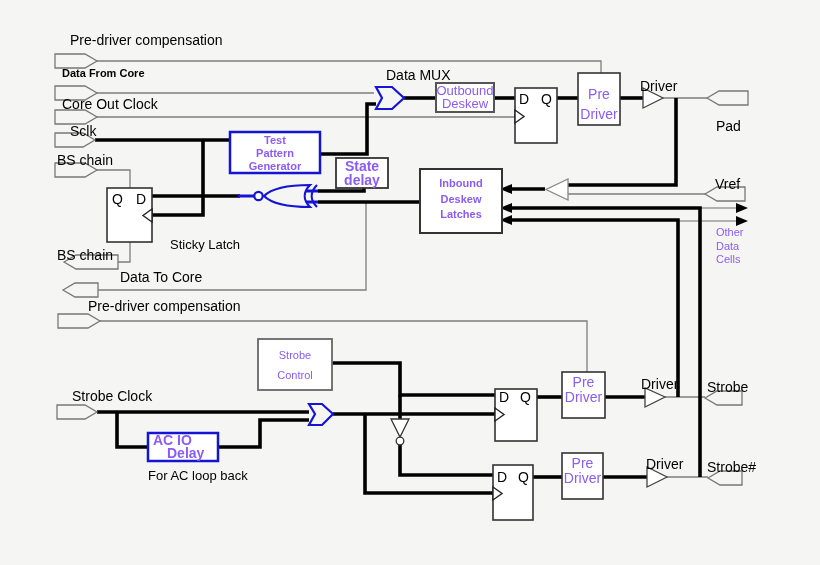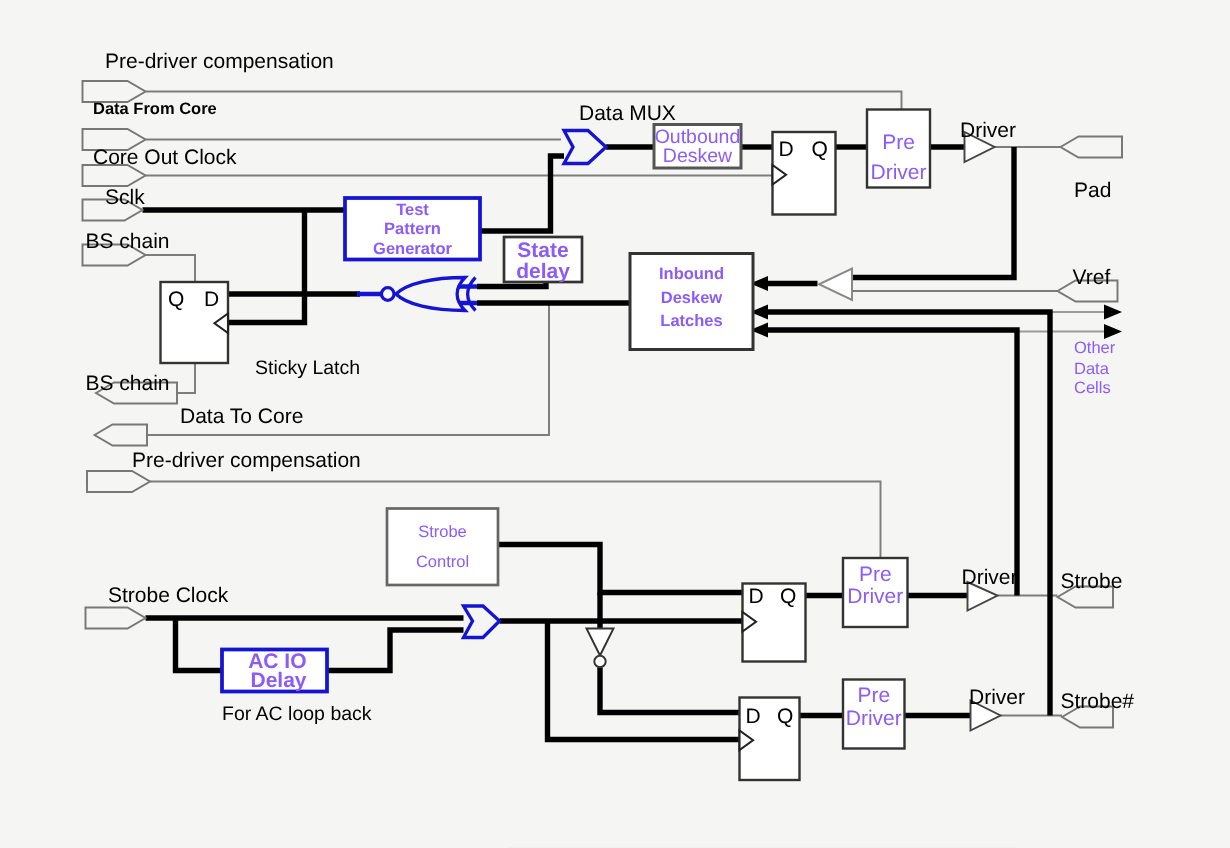--- a/index.html
+++ b/index.html
@@ -181,21 +181,21 @@
   <div>Latches</div>
 </div>
 <div class="boxtxt ctr" style="left:578px;top:84px;width:42px;line-height:20px;font-size:14px;">
   <div>Pre</div>
   <div>Driver</div>
 </div>
 <div class="boxtxt ctr lg" style="left:258px;top:345px;width:74px;line-height:20px;">
   <div>Strobe</div>
   <div>Control</div>
 </div>
-<div class="boxtxt bold" style="left:153px;top:434px;font-size:14px;line-height:12.5px;text-align:right;">
+<div class="boxtxt bold" style="left:153px;top:434px;font-size:14px;line-height:12.5px;">
   <div>AC IO</div>
   <div style="padding-left:14px;">Delay</div>
 </div>
 <div class="boxtxt ctr" style="left:562px;top:375px;width:43px;line-height:15px;font-size:14px;">
   <div>Pre</div>
   <div>Driver</div>
 </div>
 <div class="boxtxt ctr" style="left:561px;top:456px;width:43px;line-height:15px;font-size:14px;">
   <div>Pre</div>
   <div>Driver</div>

